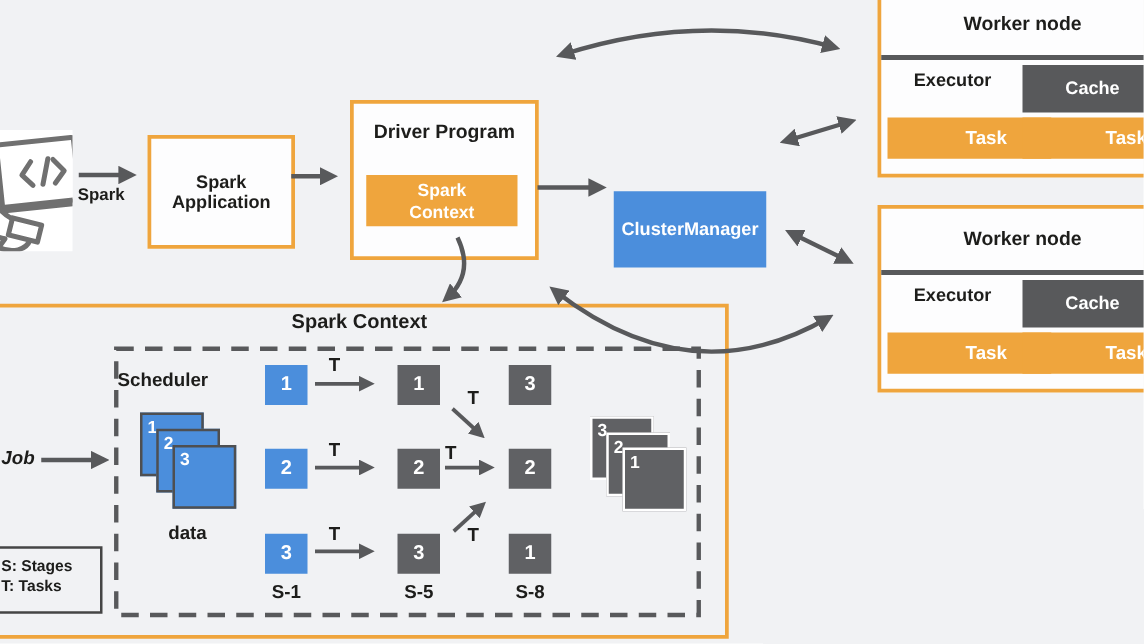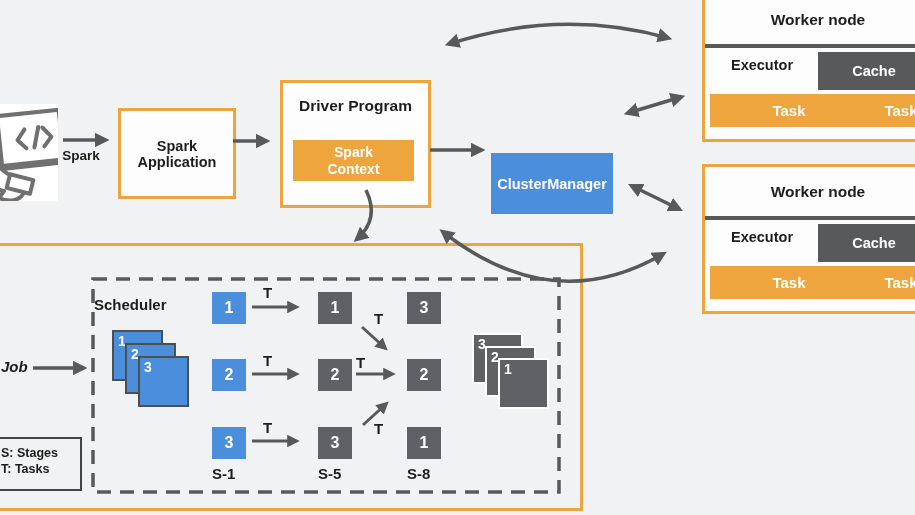--- a/index.html
+++ b/index.html
@@ -48,21 +48,21 @@
   .stk{position:absolute;width:47px;height:47px;}
   .in1{left:112px;top:330px;} .in2{left:125px;top:343px;} .in3{left:138px;top:356px;}
   .stk.gray{background:var(--sqgray);border-color:#fff;}
   .out1{left:472px;top:333px;} .out2{left:485px;top:346px;} .out3{left:498px;top:358px;}
 
   .gsq{position:absolute;width:34px;height:32px;color:#fff;font-size:16px;display:flex;align-items:center;justify-content:center;}
   .gsq.blue{background:var(--blue);} .gsq.gray{background:var(--sqgray);}
   .c1{left:212px;} .c2{left:318px;} .c3{left:407px;}
   .r1{top:292px;} .r2{top:359px;} .r3{top:427px;}
 
-  .stage-lbl{position:absolute;top:465px;width:34px;font-size:15px;}
+  .stage-lbl{position:absolute;top:465px;width:34px;text-align:center;font-size:15px;}
   .sl1{left:212px;} .sl2{left:318px;} .sl3{left:407px;}
 
   .tlbl{position:absolute;font-size:15px;line-height:15px;}
   .t-r1{left:263px;top:285px;} .t-r2{left:263px;top:353px;} .t-r3{left:263px;top:420px;}
   .t-d1{left:374px;top:311px;} .t-mid{left:356px;top:355px;} .t-d2{left:374px;top:421px;}
 
   .legend{left:-8px;top:437px;width:90px;height:54px;border:2.5px solid #454545;font-size:12.5px;line-height:16px;padding:6px 0 0 7px;box-sizing:border-box;}
 
   
   #overlay{position:absolute;left:0;top:0;width:915px;height:515px;pointer-events:none;z-index:30;}
@@ -122,23 +122,25 @@
   <div class="abs worker w2">
     <div class="wn-title">Worker node</div>
     <div class="wn-sep"></div>
     <div class="wn-exec">Executor</div>
     <div class="wn-cache ctr">Cache</div>
     <div class="wn-task t-left ctr">Task</div>
     <div class="wn-task t-right ctr">Task</div>
   </div>
 
   <div class="abs sc-big"></div>
+  <div class="abs sc-title">Spark Context</div>
   <div class="abs sched-label">Scheduler</div>
   <div class="abs job-label">Job</div>
   <div class="abs dist-label">
+    <span class="blk">data</span>
   </div>
 
   <div class="stk in1">
       <span class="num">1</span>
     </div>
   <div class="stk in2">
       <span class="num">2</span>
     </div>
   <div class="stk in3">
       <span class="num">3</span>

